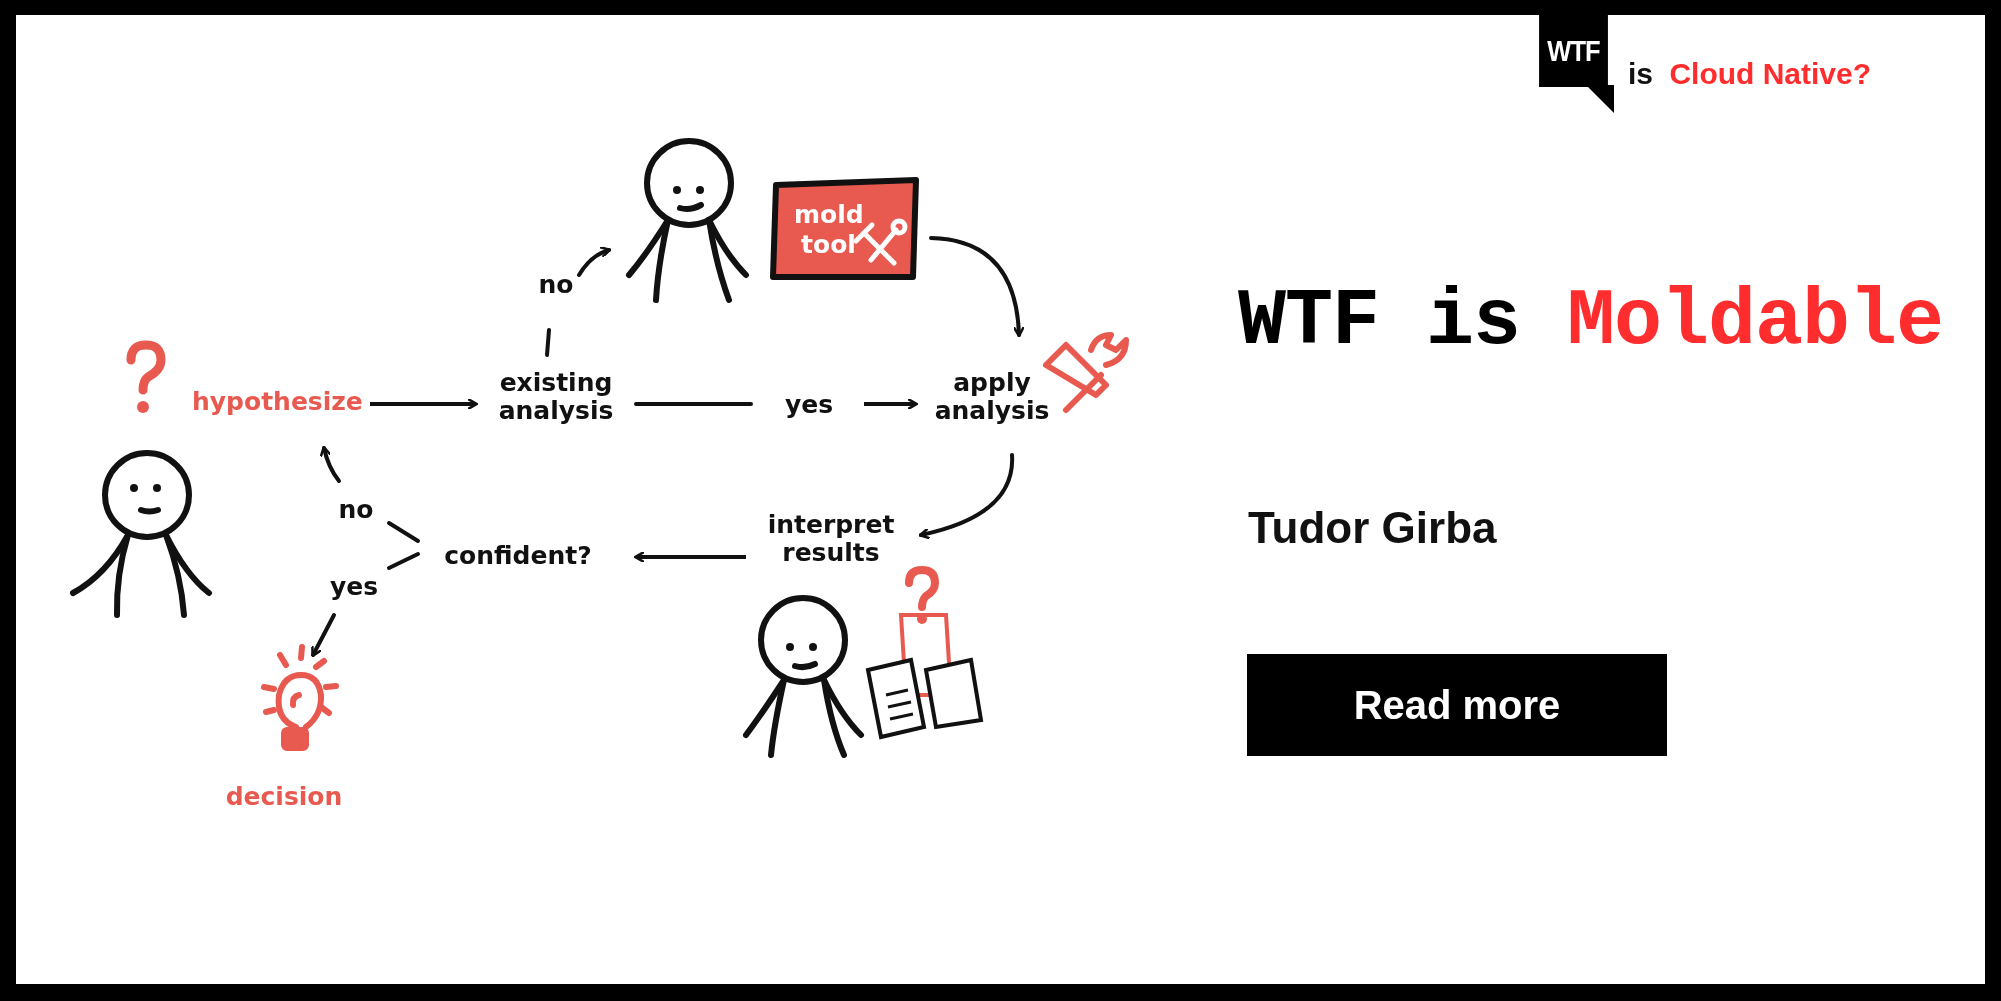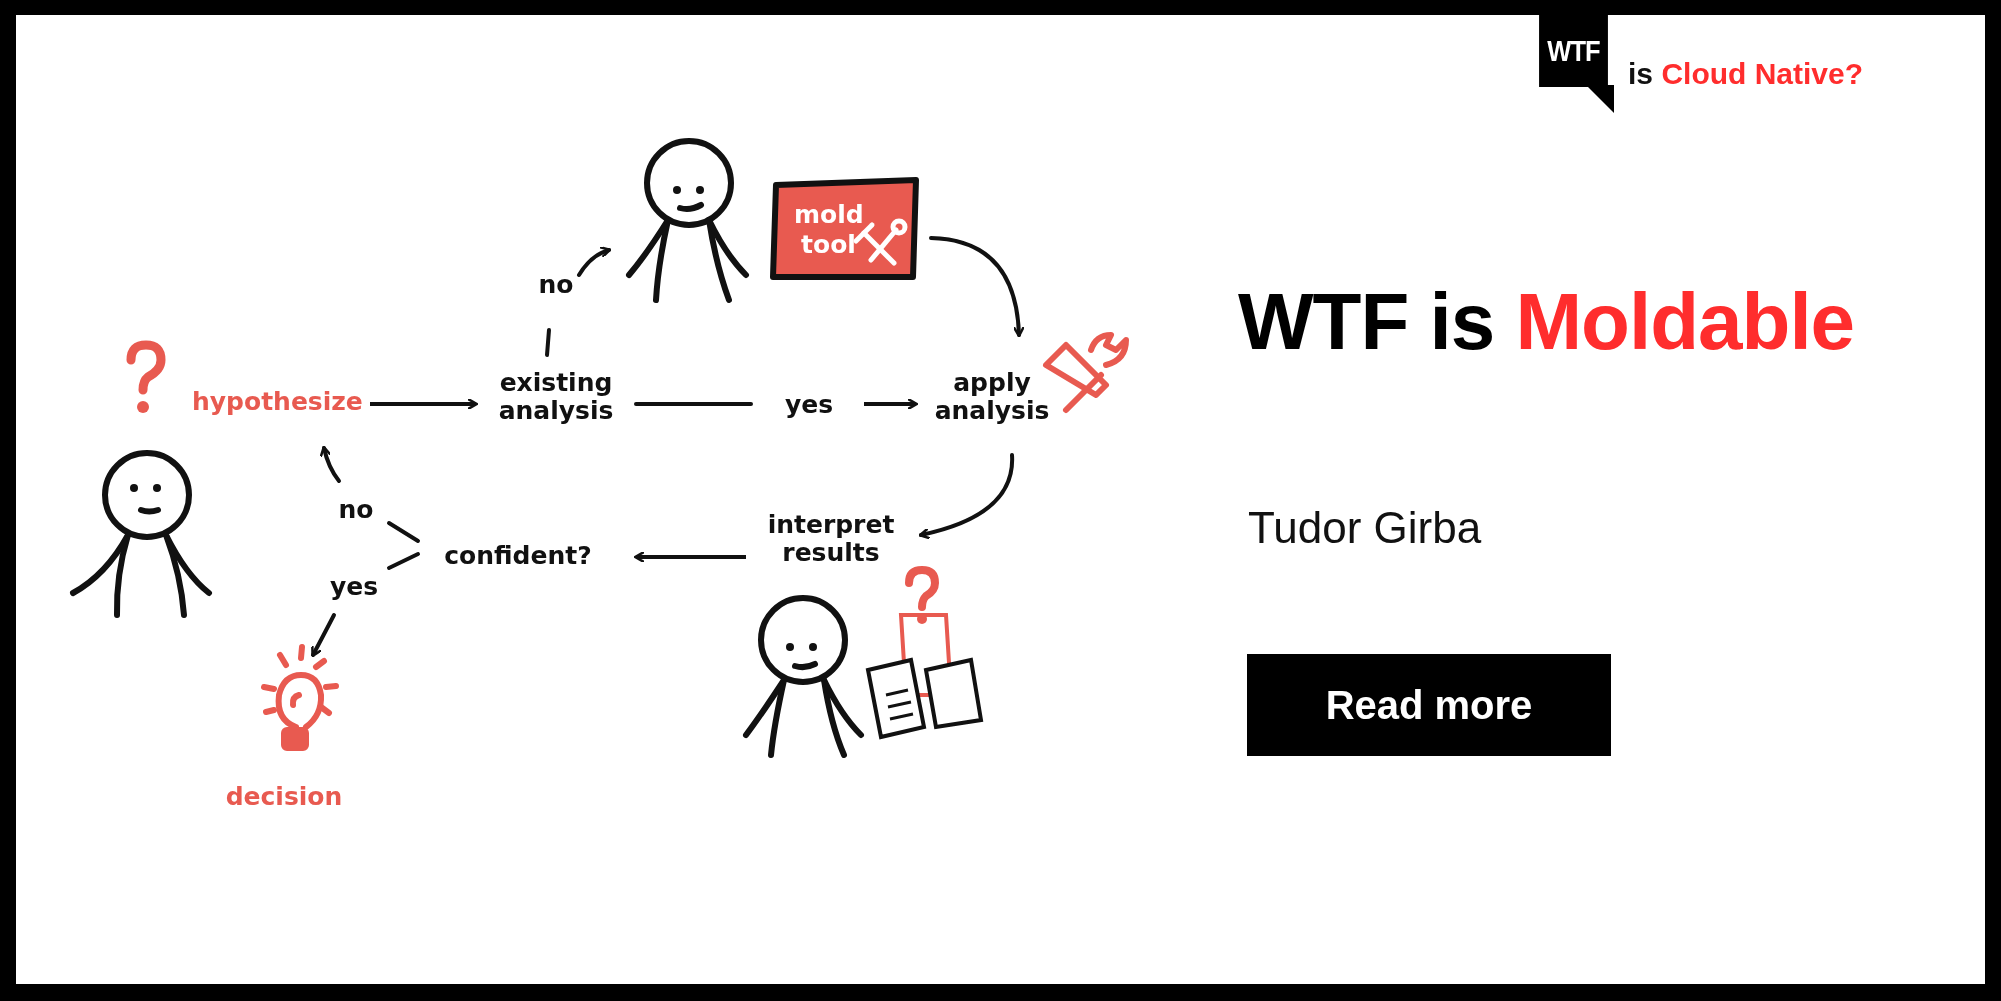--- a/index.html
+++ b/index.html
@@ -15,33 +15,33 @@
   .badge {
     position: absolute; left: 1517px; top: 0; width: 81px; height: 72px; background: #000;
     color: #fff; font-family: "Liberation Sans", sans-serif; font-weight: bold; font-size: 30px;
     display: flex; align-items: center; justify-content: center; letter-spacing: -1px;
     transform: scaleX(0.85);
   }
   .brand-text {
     position: absolute; left: 1612px; top: 42px; font-family: "Liberation Sans", sans-serif;
     font-weight: bold; font-size: 30px; color: #111; white-space: nowrap;
   }
-  .brand-text .red { color: #ff2d2d; }
+  .brand-text .red { color: #ff2d2d; margin-left: 8px; }
   .title {
-    position: absolute; left: 1222px; top: 258px; font-family: Liberation Sans, sans-serif;
+    position: absolute; left: 1222px; top: 258px; font-family: Liberation Mono, monospace;
     font-weight: bold; font-size: 80px; line-height: 98px; color: #000; letter-spacing: -1px;
     white-space: nowrap;
   }
   .title .red { color: #ff2d2d; }
   .author {
     position: absolute; left: 1232px; top: 488px; font-family: "Liberation Sans", sans-serif;
-    font-size: 44px; color: #111;
+    font-size: 44px; color: #111; font-weight: bold;
   }
   .cta {
-    position: absolute; left: 1231px; top: 639px; width: 364px; height: 102px; background: #000;
+    position: absolute; left: 1231px; top: 639px; width: 420px; height: 102px; background: #000;
     color: #fff; border: none; font-family: "Liberation Sans", sans-serif; font-weight: bold;
     font-size: 40px; display: flex; align-items: center; justify-content: center; cursor: pointer;
   }
 </style>
 </head>
 <body>
 
 <div class="frame">
 
   <svg class="diagram" width="1150" height="969" viewBox="0 0 1150 969">

